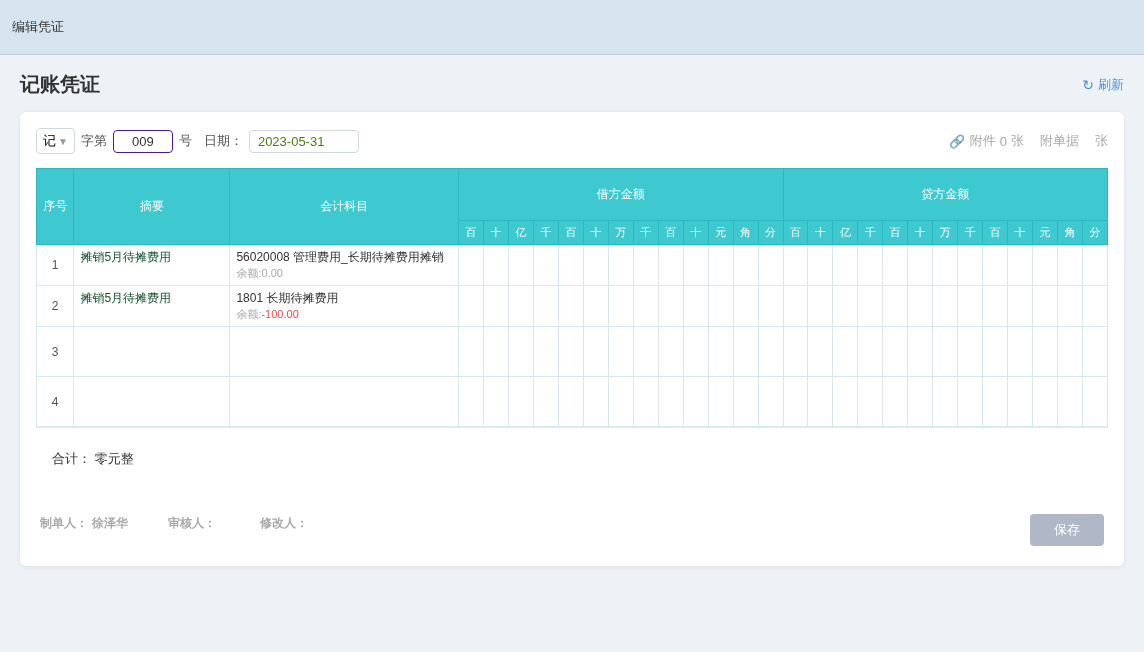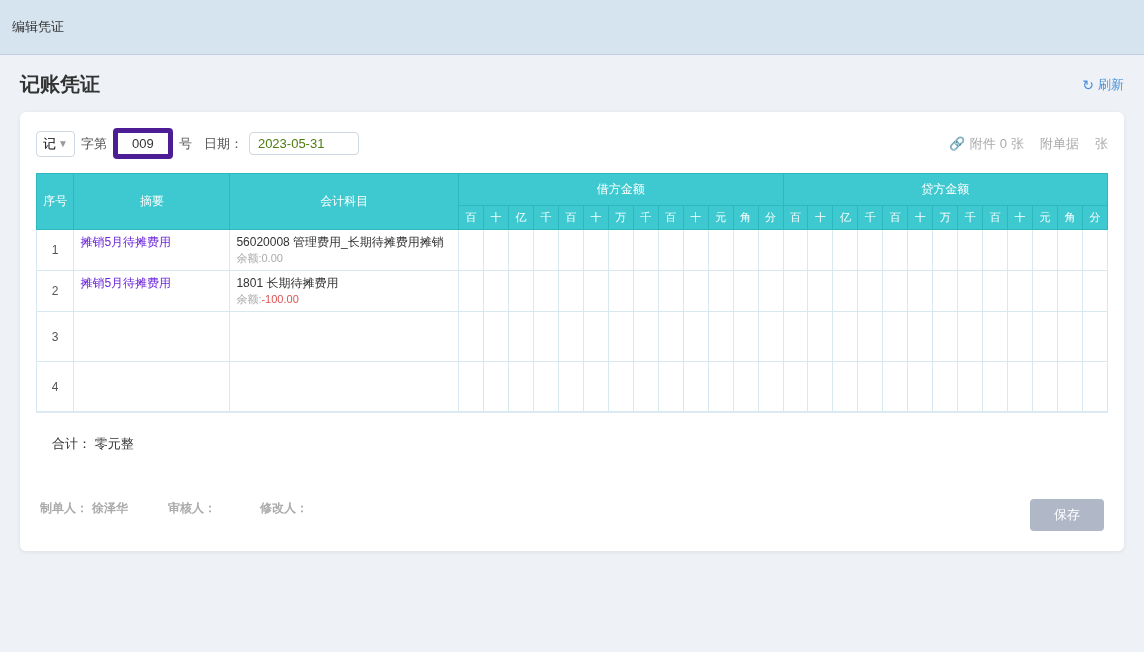--- a/index.html
+++ b/index.html
@@ -74,21 +74,21 @@
       padding: 3px 6px;
       background: #fff;
       cursor: pointer;
       font-size: 13px;
     }
     .prefix-select .chevron {
       font-size: 10px;
       color: #999;
     }
     .field-input {
-      border: 5px solid #4c1d95;
+      border: 1px solid #4c1d95;
       border-radius: 4px;
       padding: 3px 8px;
       font-size: 13px;
       color: #333;
       width: 60px;
       text-align: center;
     }
     .date-input {
       border: 1px solid #d0d8e4;
       border-radius: 4px;
@@ -113,21 +113,21 @@
       cursor: pointer;
     }
     .voucher-table {
       width: 100%;
       border-collapse: collapse;
       font-size: 12px;
     }
     .voucher-table thead tr th {
       background: #3dc9cf;
       color: #fff;
-      padding: 7px 4px;
+      padding: 17px 4px;
       text-align: center;
       border: 1px solid #2bb8be;
       font-weight: normal;
     }
     .voucher-table thead tr.sub-header th {
       background: #3dc9cf;
       color: #fff;
       padding: 4px 2px;
       font-size: 11px;
       border: 1px solid #2bb8be;
@@ -139,21 +139,21 @@
       min-height: 28px;
     }
     .voucher-table tbody tr td.seq-cell {
       text-align: center;
       vertical-align: middle;
       width: 36px;
       color: #555;
     }
     .voucher-table tbody tr td.summary-cell {
       width: 150px;
-      color: #6d28d9;
+      color: #14532d;
     }
     .voucher-table tbody tr td.account-cell {
       color: #333;
     }
     .balance-label {
       font-size: 11px;
       color: #aaa;
     }
     .balance-value {
       font-size: 11px;

